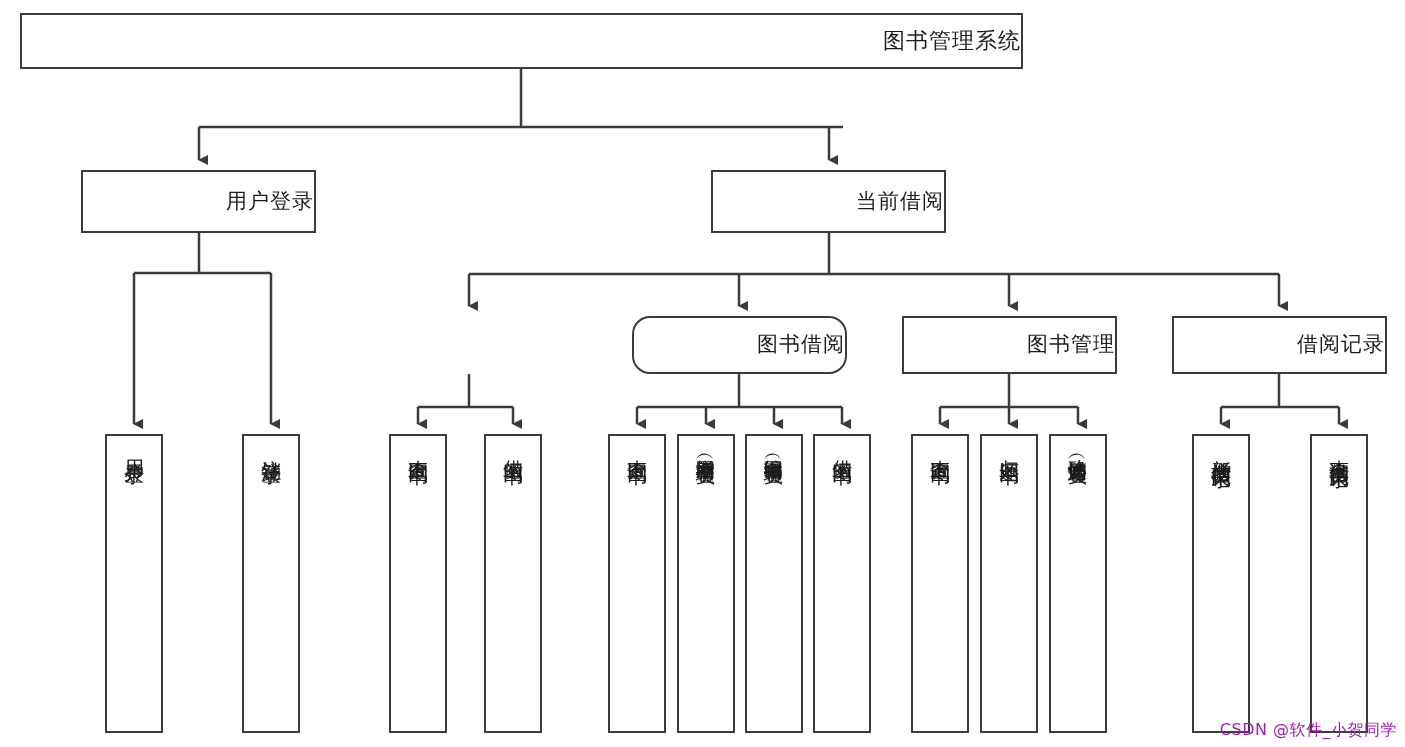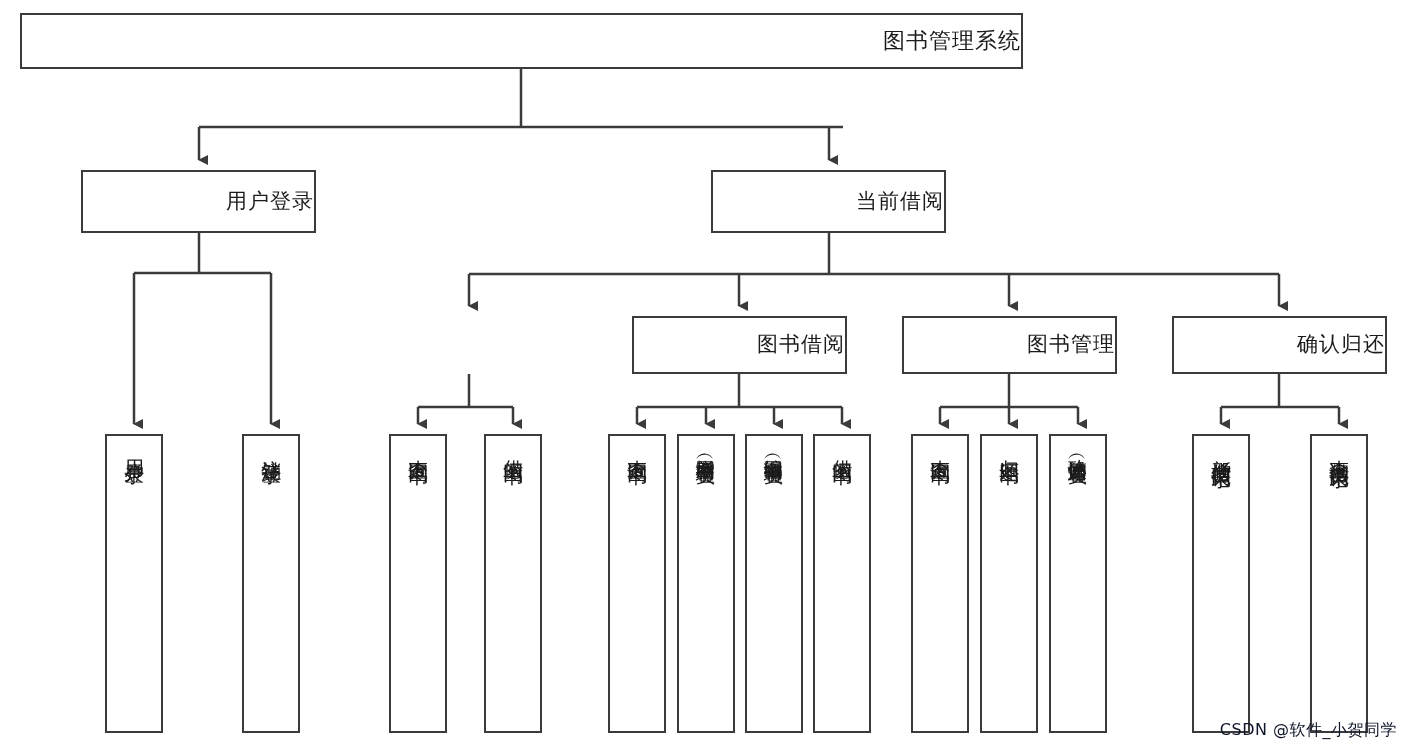--- a/index.html
+++ b/index.html
@@ -60,21 +60,21 @@
   }
   .vtext.tall {
     font-size: 19px;
     letter-spacing: 1px;
   }
   .watermark {
     position: absolute;
     right: 8px;
     bottom: 6px;
     font-size: 16px;
-    color: #0f172a;
+    color: #a21caf;
     letter-spacing: 0.5px;
     white-space: nowrap;
   }
 </style>
 </head>
 <body>
 
 <div id="diagram-root">
 
   <svg id="connectors" viewBox="0 0 1405 747">
@@ -131,28 +131,28 @@
     <span>图书管理系统</span>
   </div>
 
   <div class="node horiz" style="left:81px; top:170px; width:235px; height:63px;">
     <span>用户登录</span>
   </div>
   <div class="node horiz" style="left:711px; top:170px; width:235px; height:63px;">
     <span>当前借阅</span>
   </div>
 
-  <div class="node horiz" style="left:632px; top:316px; width:215px; height:58px;">
+  <div class="node horiz" style="left:632px; top:316px; width:215px; height:58px;border-radius:18px;">
     <span>图书借阅</span>
   </div>
   <div class="node horiz" style="left:902px; top:316px; width:215px; height:58px;">
     <span>图书管理</span>
   </div>
   <div class="node horiz" style="left:1172px; top:316px; width:215px; height:58px;">
-    <span>确认归还</span>
+    <span>借阅记录</span>
   </div>
 
   <div class="node leaf" style="left:105px; top:434px; width:58px; height:299px;">
     <span class="vtext">用户登录</span>
   </div>
   <div class="node leaf" style="left:242px; top:434px; width:58px; height:299px;">
     <span class="vtext">注销登录</span>
   </div>
 
   <div class="node leaf" style="left:389px; top:434px; width:58px; height:299px;">

